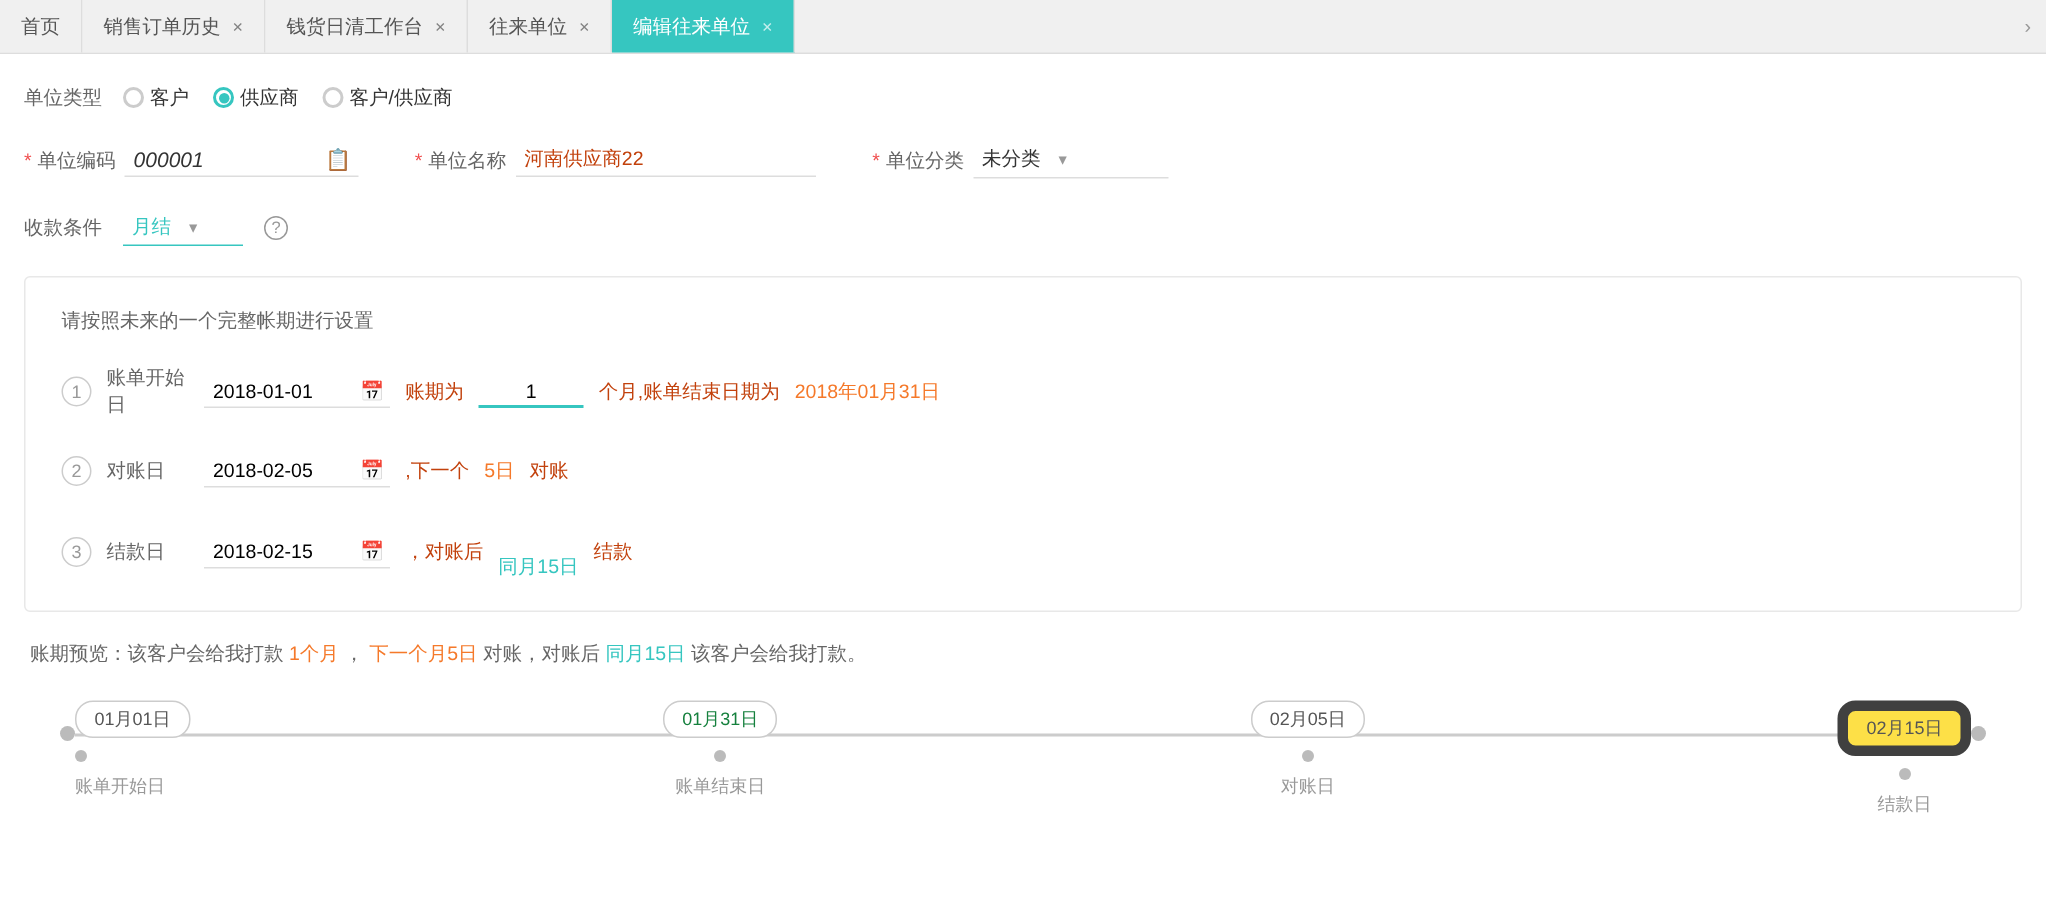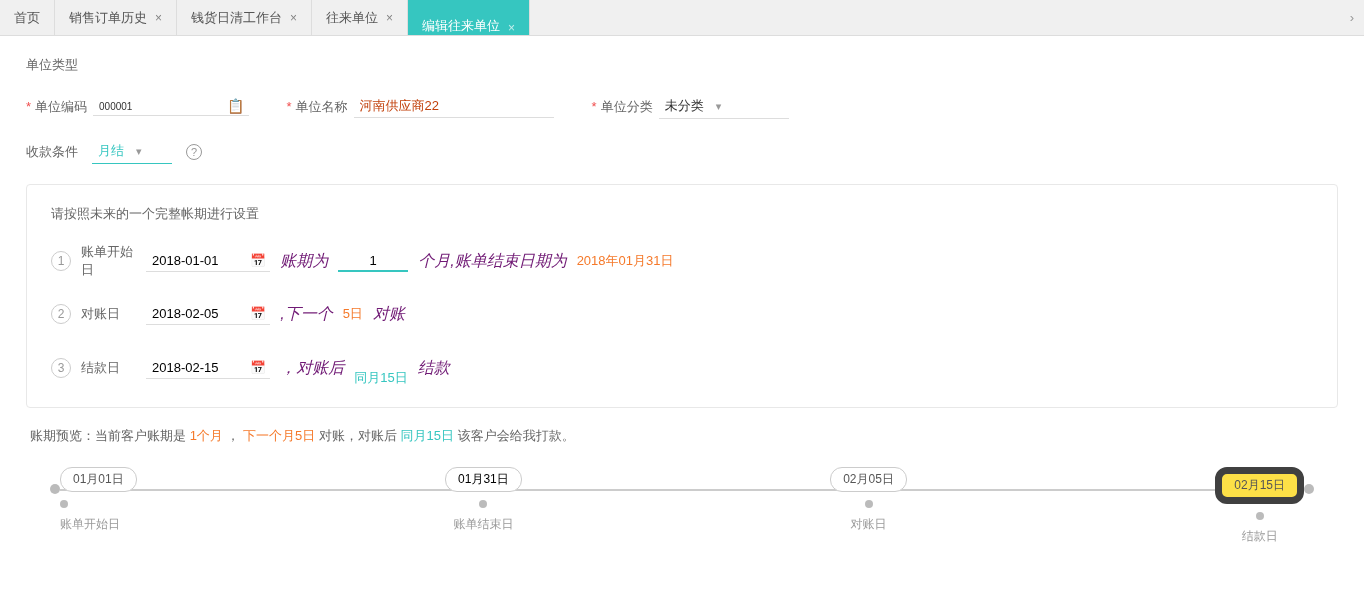--- a/index.html
+++ b/index.html
@@ -21,42 +21,41 @@
       border-right: 1px solid #ddd;
       font-size: 13px;
       color: #555;
       white-space: nowrap;
       position: relative;
       background: #f0f0f0;
     }
     .tab.active {
       background: #36c6c0;
       color: #fff;
-      align-items: flex-end;
     }
     .tab .close-btn {
       margin-left: 8px;
       font-size: 12px;
       opacity: 0.7;
       cursor: pointer;
     }
     .tab.active .close-btn { color: #fff; }
     .tab-more {
       display: flex;
       align-items: center;
       padding: 0 10px;
       cursor: pointer;
       margin-left: auto;
       color: #999;
     }
 
     
     .main-content {
       background: #fff;
-      padding: 20px 26px;
+      padding: 20px 16px;
       min-height: calc(100vh - 36px);
     }
 
     
     .form-row {
       display: flex;
       align-items: center;
       margin-bottom: 20px;
       flex-wrap: wrap;
       gap: 8px;
@@ -124,24 +123,25 @@
 
     .input-with-icon {
       display: flex;
       align-items: center;
       border-bottom: 1px solid #ddd;
     }
     .input-with-icon input {
       border: none;
       outline: none;
       padding: 3px 6px;
-      font-size: 10px;
+      font-size: 14px;
       color: #333;
       width: 130px;
       background: transparent;
+      font-style: italic;
     }
     .icon-btn {
       cursor: pointer;
       color: #999;
       font-size: 14px;
       padding: 0 4px;
     }
     .select-arrow {
       color: #999;
       font-size: 11px;
@@ -217,23 +217,22 @@
       width: 100px;
       background: transparent;
     }
     .cal-icon {
       color: #999;
       font-size: 13px;
       cursor: pointer;
       padding: 0 4px;
     }
     .period-desc {
-      color: #701a75;
-      font-size: 16px;
-      font-style: italic;
+      color: #c2410c;
+      font-size: 13px;
     }
     .period-months-input {
       border: none;
       border-bottom: 2px solid #36c6c0;
       outline: none;
       width: 70px;
       font-size: 13px;
       padding: 2px 6px;
       text-align: center;
     }
@@ -278,20 +277,34 @@
   <div class="tab-more">
     <span>›</span>
   </div>
 </div>
 
 <div class="main-content">
 
   <div class="form-row">
     <div class="form-group">
       <span class="form-label">单位类型</span>
+      <div class="radio-group">
+        <div class="radio-item">
+          <div class="radio-circle"></div>
+          <span>客户</span>
+        </div>
+        <div class="radio-item">
+          <div class="radio-circle checked"></div>
+          <span>供应商</span>
+        </div>
+        <div class="radio-item">
+          <div class="radio-circle"></div>
+          <span>客户/供应商</span>
+        </div>
+      </div>
     </div>
   </div>
 
   <div class="form-row">
     <div class="form-group">
       <span class="required-mark">*</span>
       <span class="form-label">单位编码</span>
       <div class="input-with-icon">
         <input type="text" class="" placeholder="" value="000001" style="">
         <span class="icon-btn">📋</span>
@@ -357,21 +370,21 @@
         <span class="cal-icon">📅</span>
       </div>
       <span class="period-desc">，对账后</span>
       <span class="highlight-teal">同月15日</span>
       <span class="period-desc">结款</span>
     </div>
   </div>
 
   <div class="preview-section">
     <div class="preview-text">
-      <span>账期预览：当前客户账期是</span>
+      <span>账期预览：该客户会给我打款</span>
       <span class="highlight-orange">1个月</span>
       <span>，</span>
       <span class="highlight-orange">下一个月5日</span>
       <span>对账，对账后</span>
       <span class="highlight-teal">同月15日</span>
       <span>该客户会给我打款。</span>
     </div>
 
     <div style="position:relative; padding: 0 30px; margin-top: 10px;">
 
@@ -383,21 +396,21 @@
 
       <div style="display:flex; justify-content: space-between; align-items:flex-start; position:relative;">
 
         <div style="display:flex; flex-direction:column; align-items:flex-start;">
           <div style="border:1px solid #ccc; border-radius:12px; padding:3px 12px; font-size:12px; color:#555; background:#fff; margin-bottom:4px; white-space:nowrap;">01月01日</div>
           <div style="width:8px;height:8px;border-radius:50%;background:#bbb; margin: 4px 0;"></div>
           <div style="font-size:12px;color:#999;margin-top:4px;white-space:nowrap;">账单开始日</div>
         </div>
 
         <div style="display:flex; flex-direction:column; align-items:center;">
-          <div style="border:1px solid #ccc; border-radius:12px; padding:3px 12px; font-size:12px; color:#000000; background:#fff; margin-bottom:4px; white-space:nowrap;">01月31日</div>
+          <div style="border:1px solid #ccc; border-radius:12px; padding:3px 12px; font-size:12px; color:#15803d; background:#fff; margin-bottom:4px; white-space:nowrap;">01月31日</div>
           <div style="width:8px;height:8px;border-radius:50%;background:#bbb; margin: 4px 0;"></div>
           <div style="font-size:12px;color:#999;margin-top:4px;white-space:nowrap;">账单结束日</div>
         </div>
 
         <div style="display:flex; flex-direction:column; align-items:center;">
           <div style="border:1px solid #ccc; border-radius:12px; padding:3px 12px; font-size:12px; color:#555; background:#fff; margin-bottom:4px; white-space:nowrap;">02月05日</div>
           <div style="width:8px;height:8px;border-radius:50%;background:#bbb; margin: 4px 0;"></div>
           <div style="font-size:12px;color:#999;margin-top:4px;white-space:nowrap;">对账日</div>
         </div>
 

